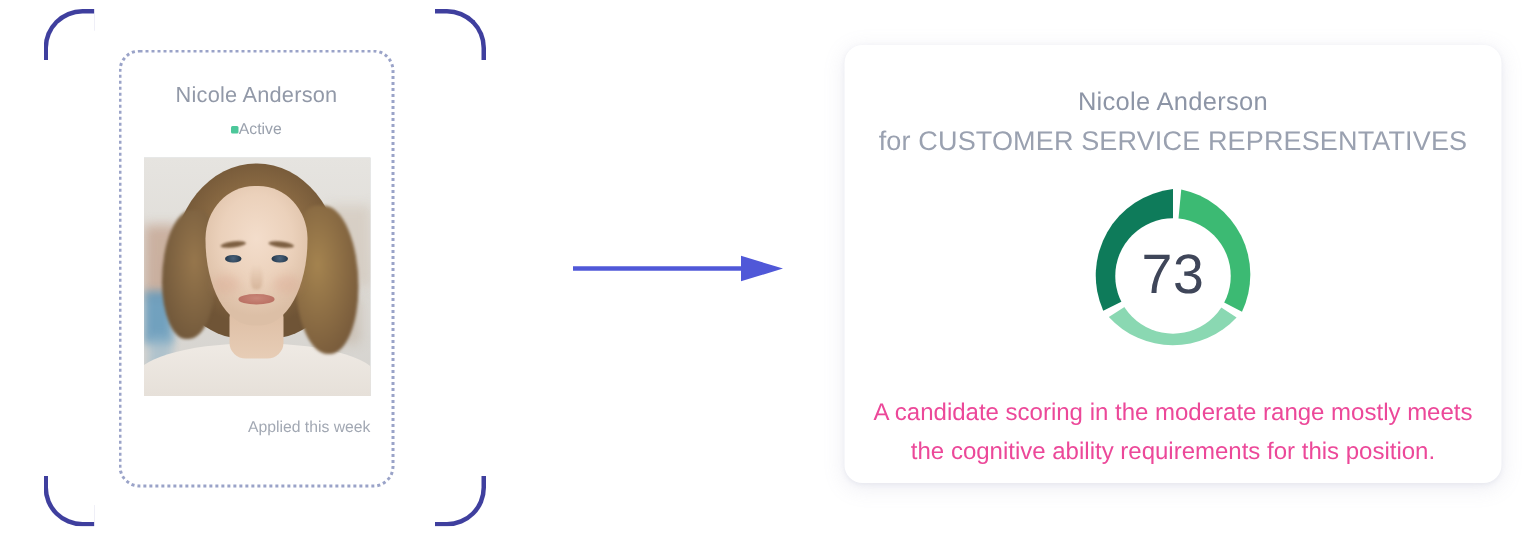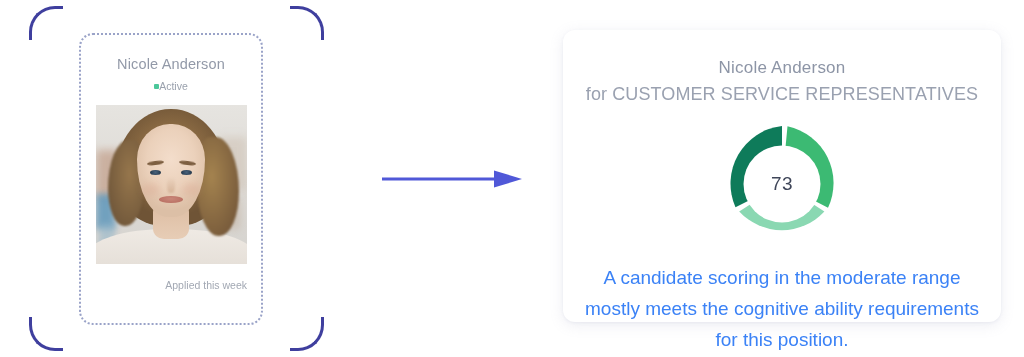--- a/index.html
+++ b/index.html
@@ -253,32 +253,32 @@
     width: 124px;
     height: 124px;
     margin: 17px auto 0 auto;
   }
   #gauge-svg { display: block; }
   #gauge-score {
     position: absolute;
     left: 0; right: 0;
     top: 50%;
     transform: translateY(-52%);
-    font-size: 19px;
+    font-size: 37px;
     color: #3f4659;
     font-weight: 300;
     letter-spacing: 0.5px;
   }
 
   #report-description {
     margin: 17px auto 0 auto;
     width: 410px;
-    font-size: 19px;
+    font-size: 16px;
     line-height: 1.62;
-    color: #3b82f6;
+    color: #ec4899;
   }
 </style>
 </head>
 <body>
 
 <div id="stage">
 
   <div class="bracket tl" style="border-color: rgb(63, 63, 158);"></div>
   <div class="bracket tr" style="border-color: rgb(63, 63, 158);"></div>
   <div class="bracket bl" style="border-color: rgb(63, 63, 158);"></div>

